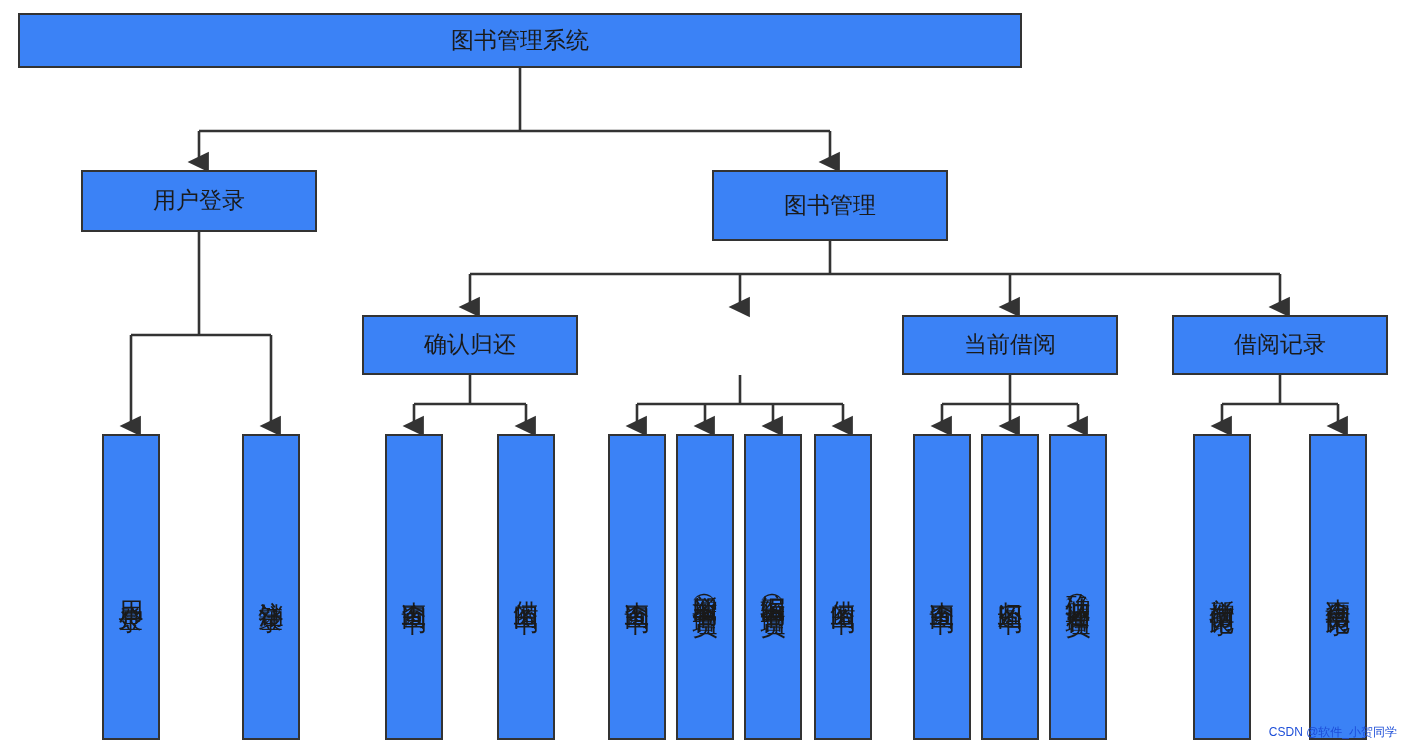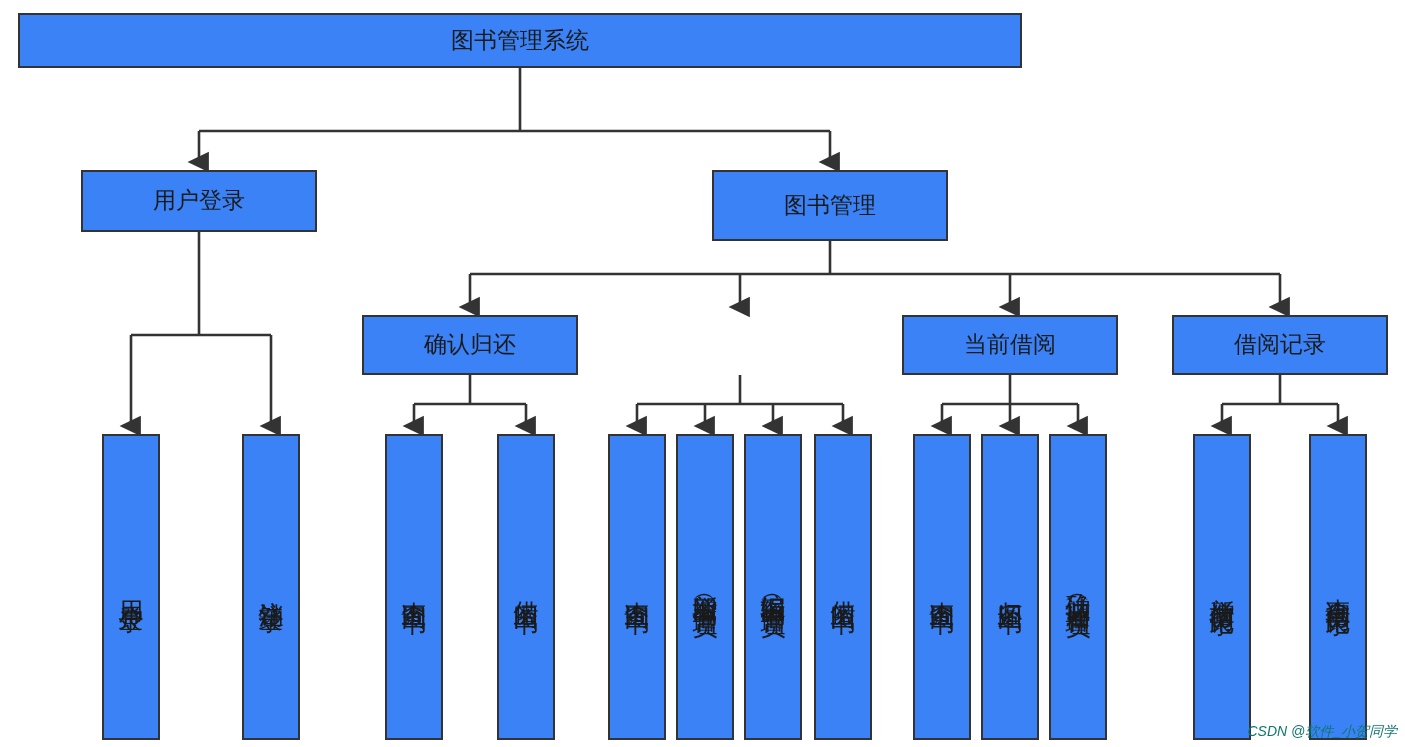--- a/index.html
+++ b/index.html
@@ -52,25 +52,24 @@
     writing-mode: vertical-rl;
     text-orientation: upright;
     font-size: 25px;
     letter-spacing: 3px;
     line-height: 1;
   }
   #watermark {
     position: absolute;
     right: 8px;
     bottom: 6px;
-    font-size: 14px;
-    color: #0f766e;
+    font-size: 12px;
+    color: #1d4ed8;
     z-index: 5;
     white-space: nowrap;
-    font-style: italic;
   }
 </style>
 </head>
 <body>
 
 <div id="canvas">
 
   <svg id="edges" viewBox="0 0 1405 747" xmlns="http://www.w3.org/2000/svg">
     <defs>
       <marker id="arrow" markerWidth="9" markerHeight="9" refX="4.5" refY="4.2" orient="auto" markerUnits="strokeWidth">

